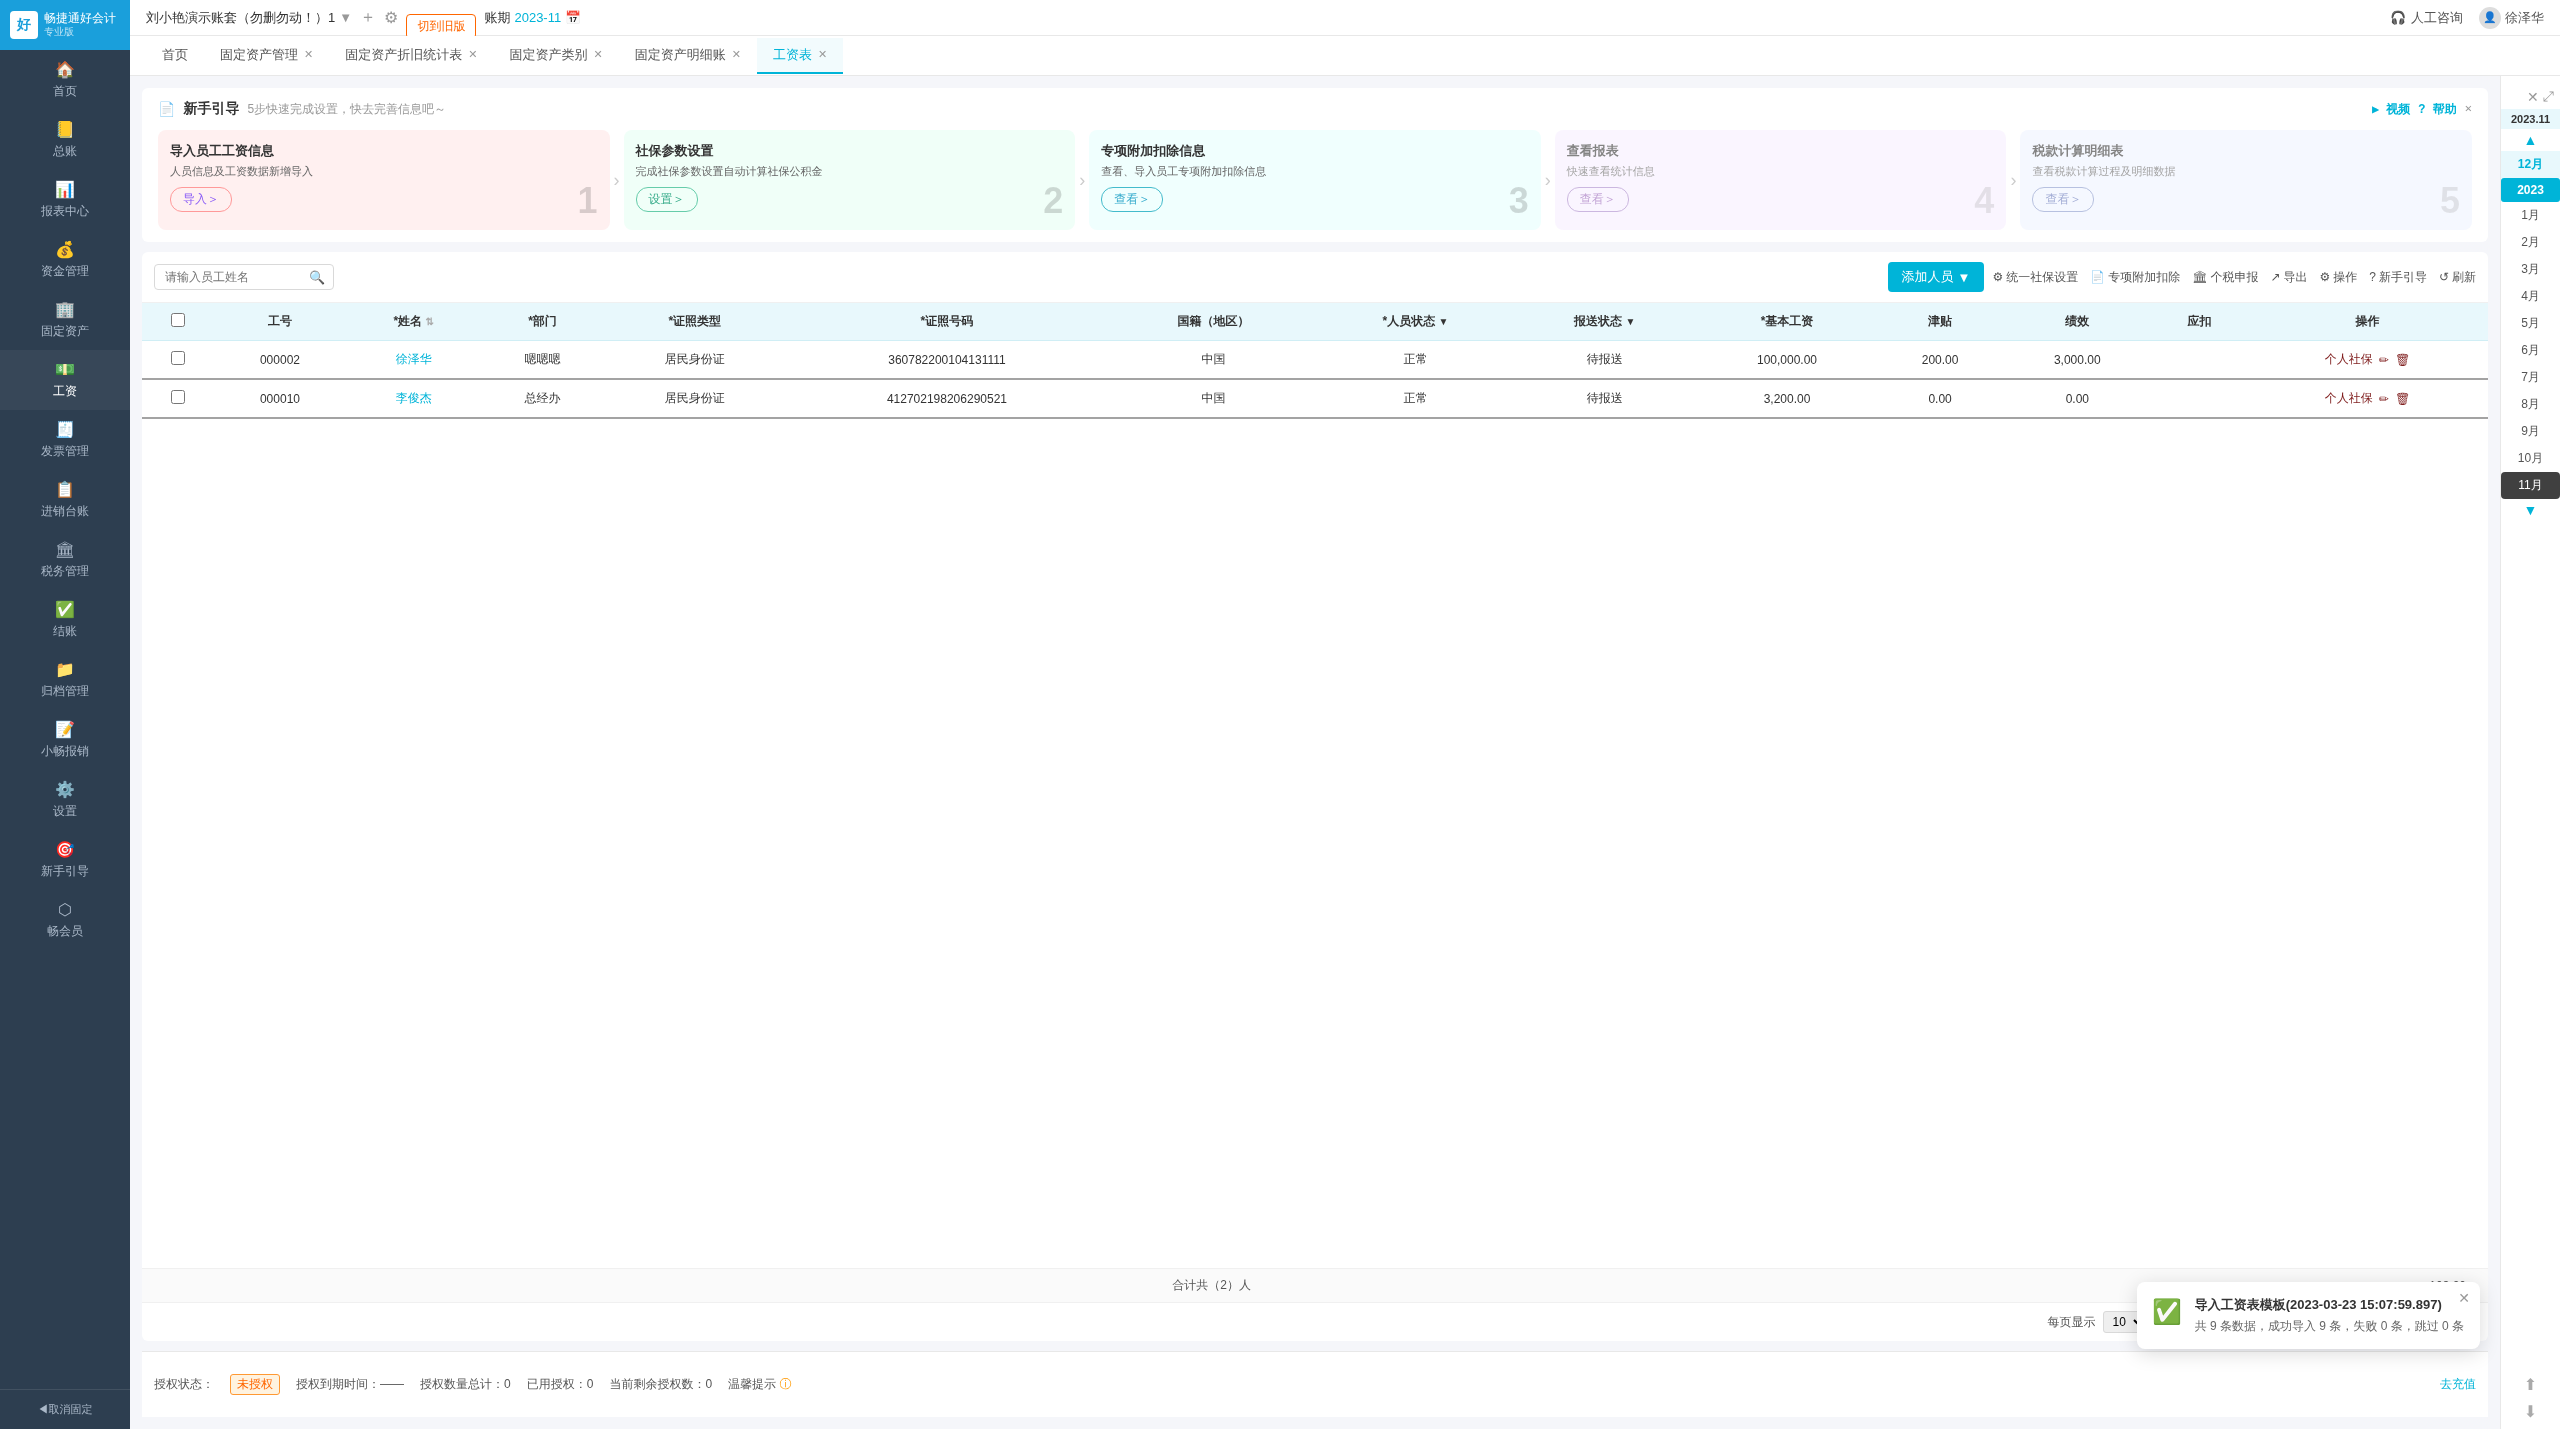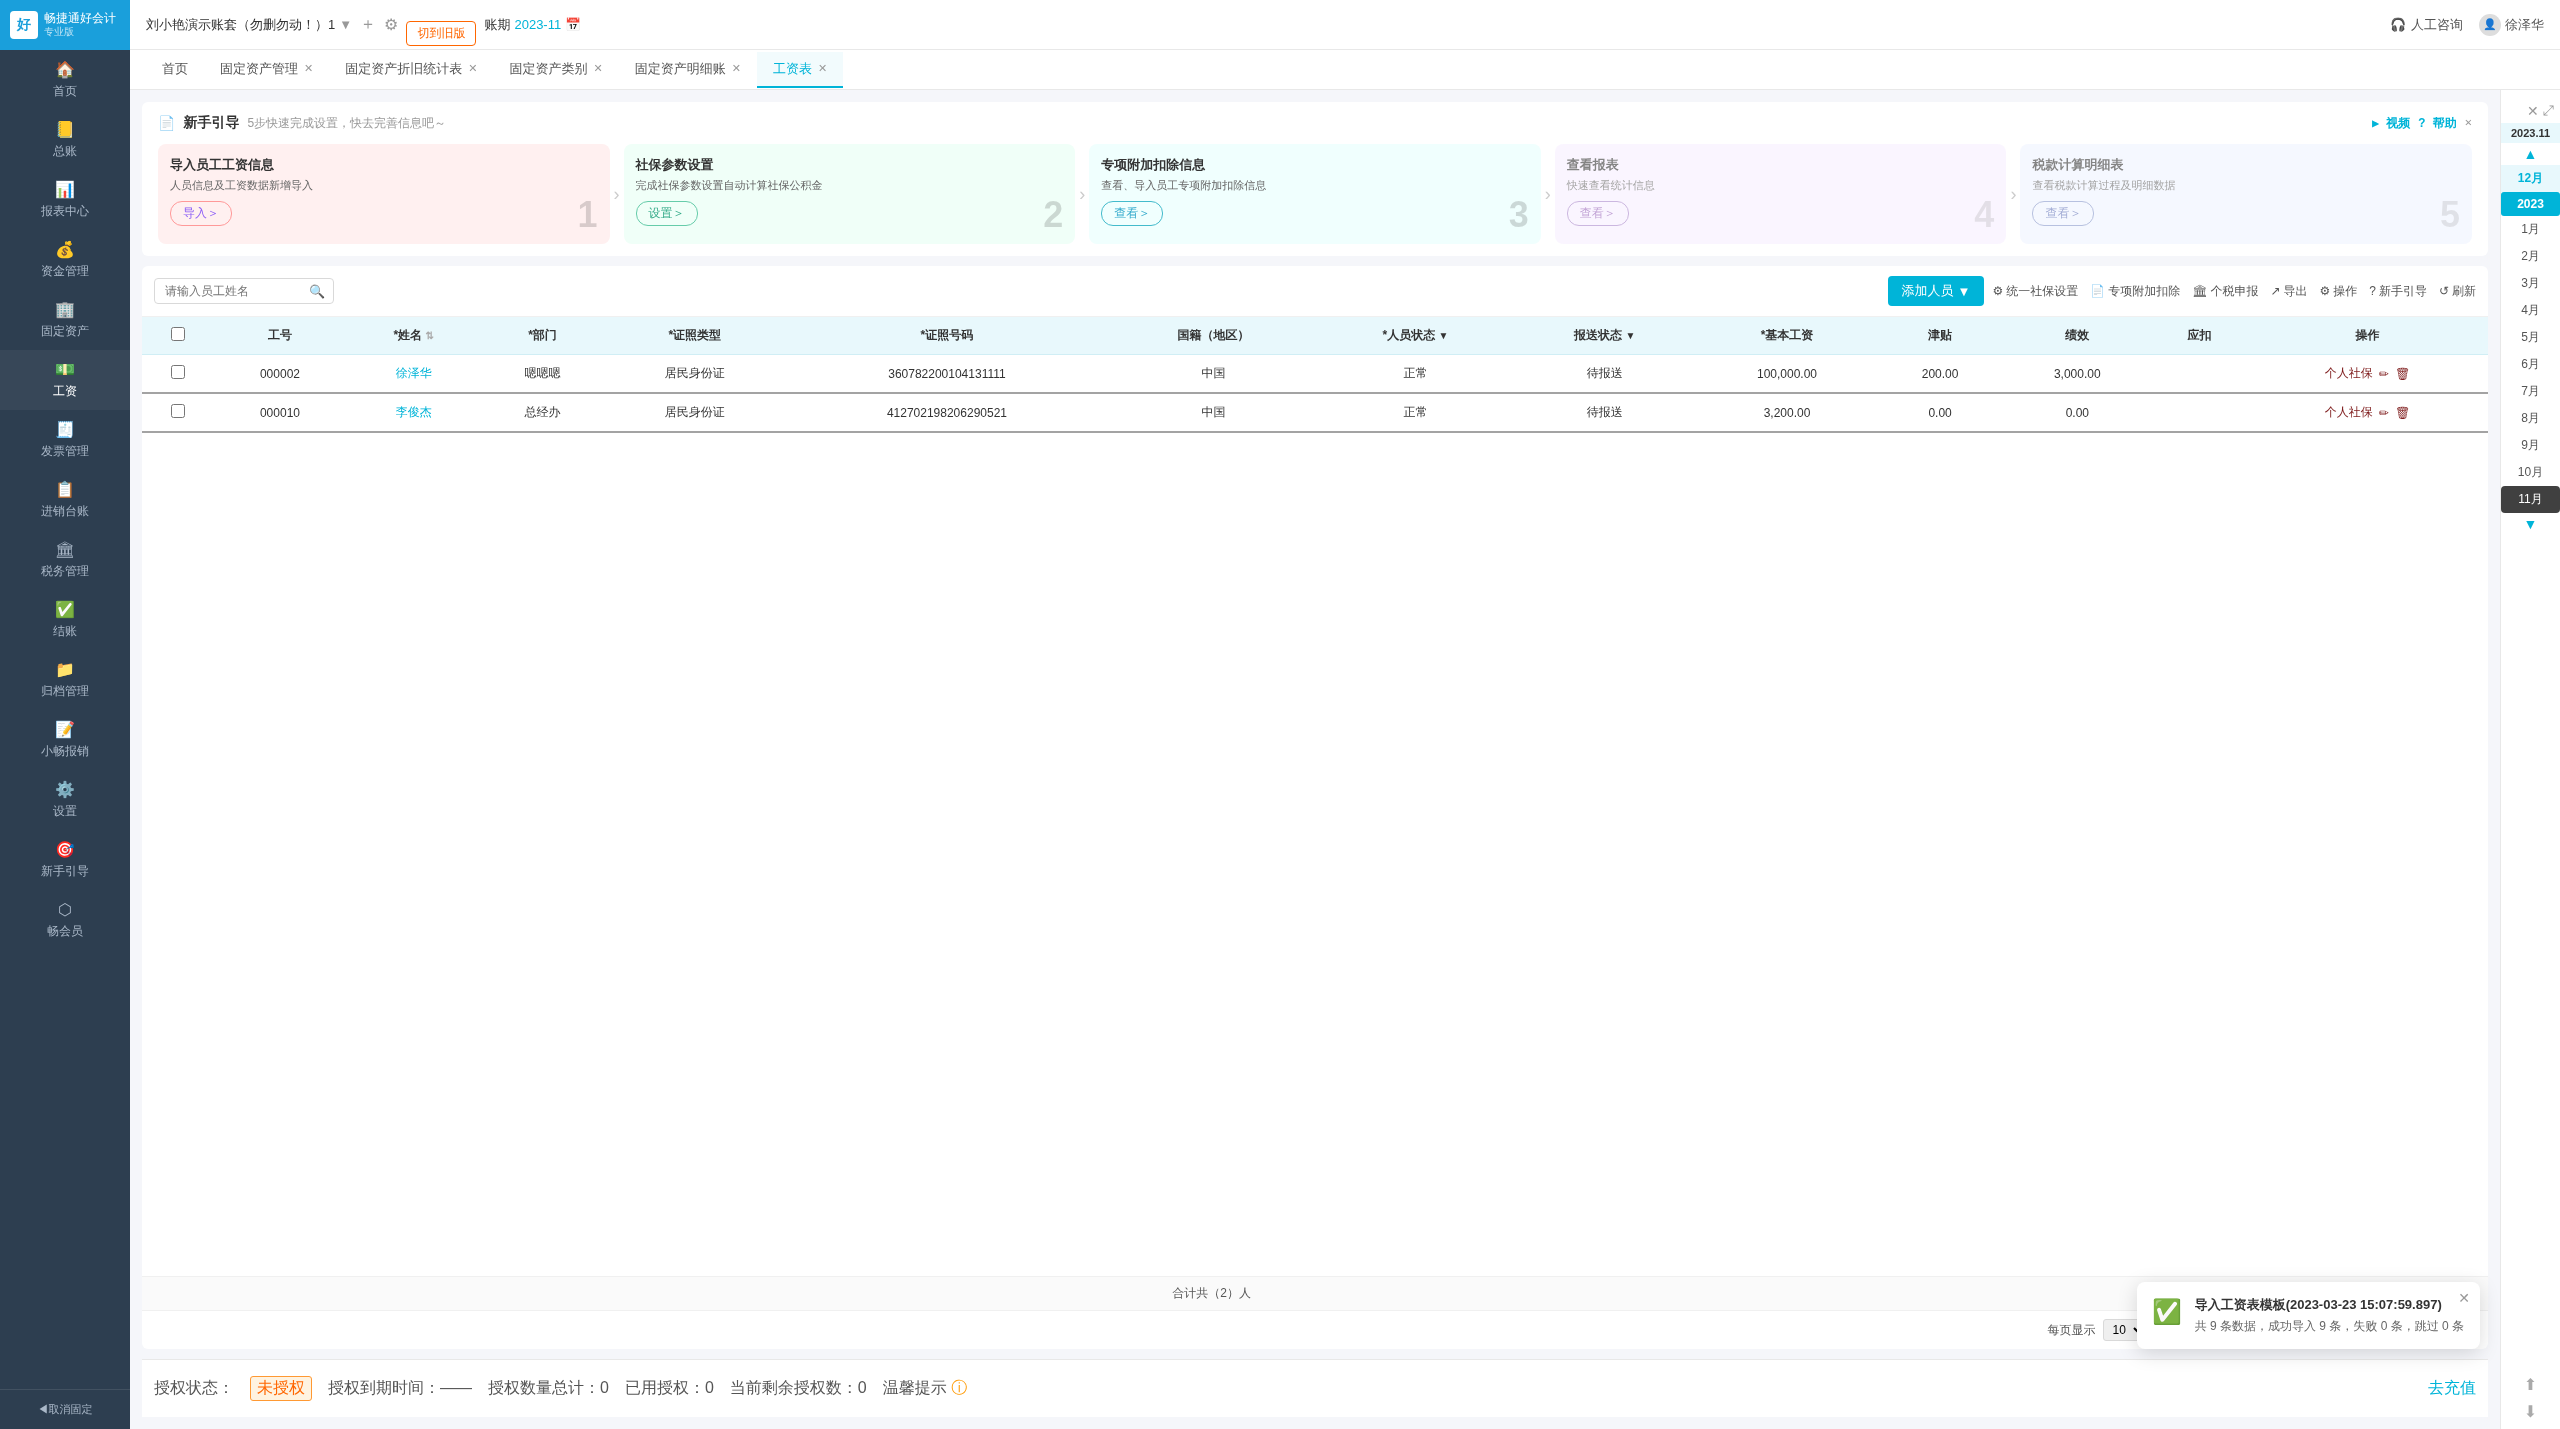--- a/index.html
+++ b/index.html
@@ -55,21 +55,21 @@
     .main {
       flex: 1;
       display: flex;
       flex-direction: column;
       overflow: hidden;
     }
 
     
     .topbar {
       background: #fff;
-      height: 50px;
+      height: 36px;
       display: flex;
       align-items: center;
       padding: 0 16px;
       border-bottom: 1px solid #e8e8e8;
       gap: 8px;
       flex-shrink: 0;
     }
     .topbar-account {
       font-size: 13px;
       color: #333;
@@ -299,25 +299,25 @@
       padding: 2px 6px;
       width: 40px;
       text-align: center;
       font-size: 12px;
     }
 
     
     .status-bar {
       background: #fff;
       border-top: 1px solid #e8e8e8;
-      padding: 16px 12px;
+      padding: 22px 12px;
       display: flex;
       align-items: center;
       gap: 16px;
-      font-size: 16px;
+      font-size: 12px;
       color: #555;
       flex-shrink: 0;
     }
     .status-unauthorized { color: #ff6600; background: #fff3e0; border: 1px solid #ff9933; border-radius: 3px; padding: 1px 6px; }
     .status-link { color: #00b4d8; cursor: pointer; margin-left: auto; }
 
     
     .right-panel {
       width: 60px;
       background: #fff;

